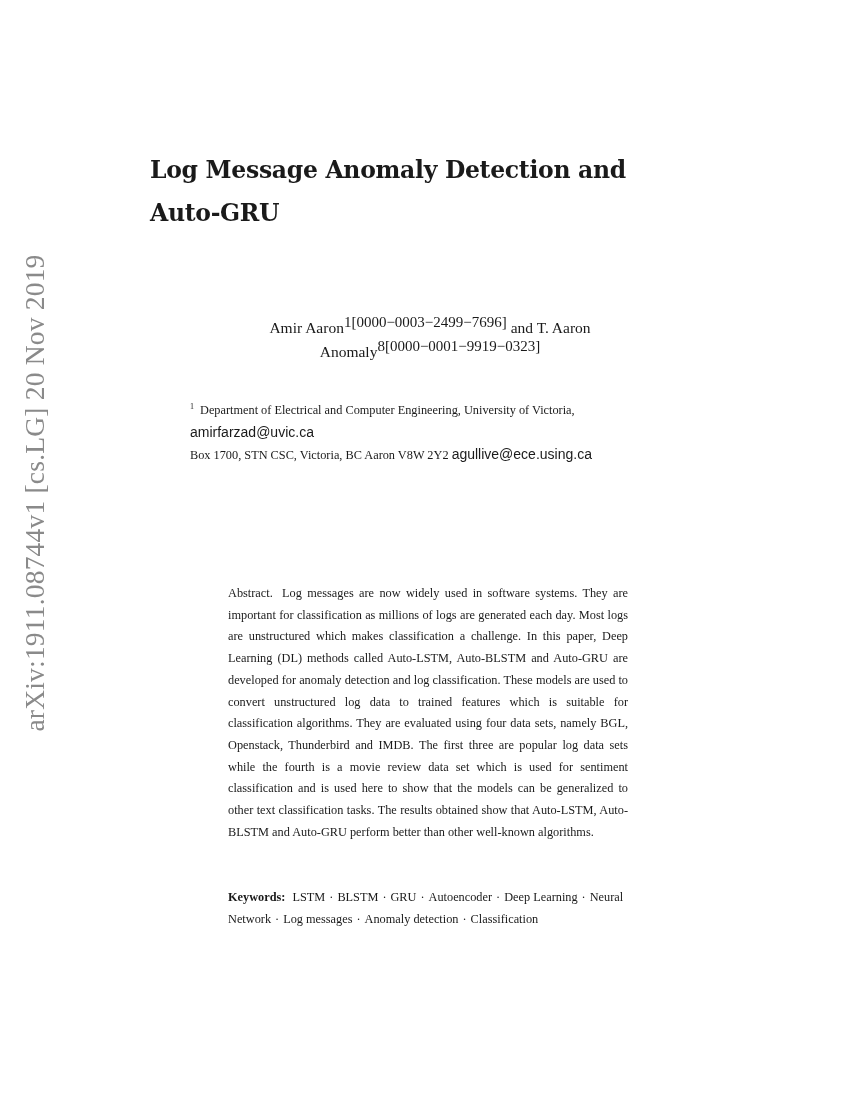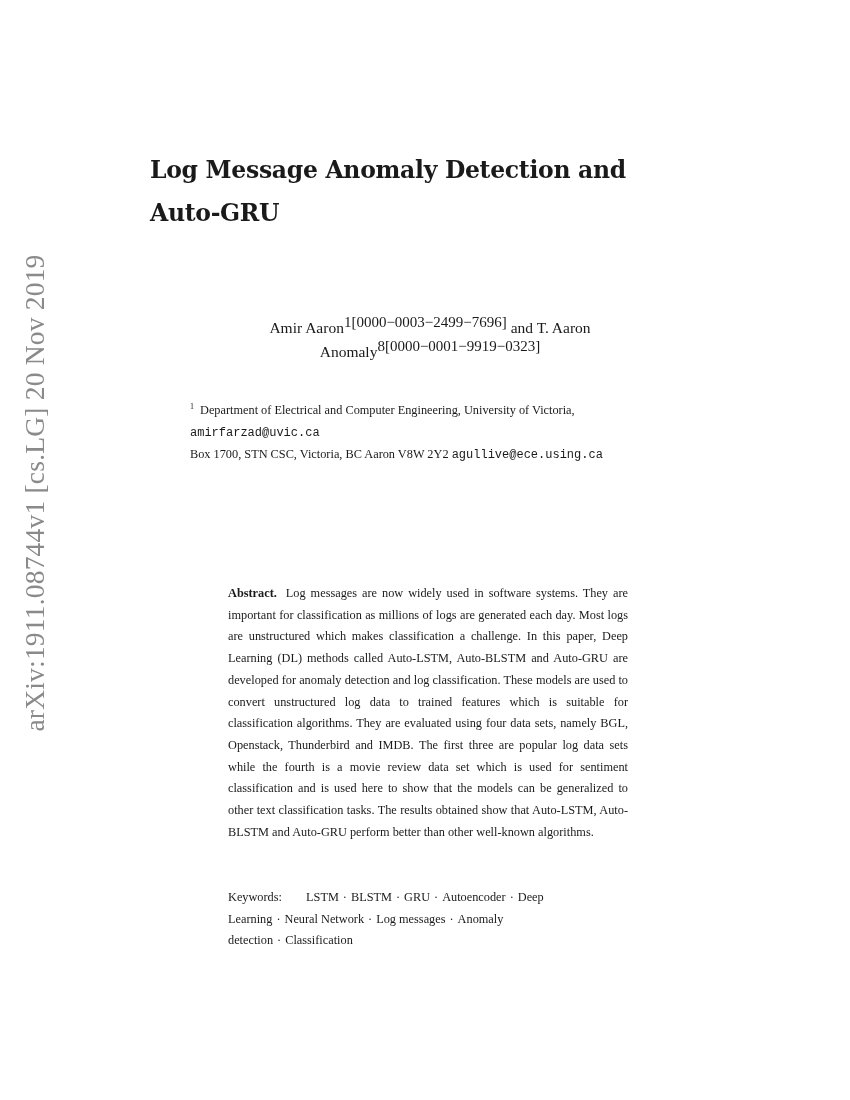--- a/index.html
+++ b/index.html
@@ -26,33 +26,33 @@
     position: absolute; left: 200px; width: 460px; top: 316px;
     text-align: center; font-size: 15.5px; line-height: 24px;
   }
   .authors sup { font-size: 15px; vertical-align: 6px; line-height: 0; }
 
   .affil {
     position: absolute; left: 190px; width: 480px; top: 380px;
     text-align: left; font-size: 12.3px; line-height: 21.5px; margin-top: 20px;
   }
   .affil sup { font-size: 8px; vertical-align: 5px; line-height: 0; margin-right: 6px; }
-  .mono { font-family: Liberation Mono, monospace; font-size: 12px; }
+  .mono { font-family: Liberation Sans, sans-serif; font-size: 14px; }
 
   .abstract {
     position: absolute; left: 228px; width: 400px; top: 583px;
     font-size: 12.3px; line-height: 21.7px; text-align: justify;
   }
-  .abstract .lbl { font-weight: bold; margin-right: 4px; }
+  .abstract .lbl { font-weight: normal; margin-right: 4px; }
 
   .keywords {
     position: absolute; left: 228px; width: 400px; top: 887px;
     font-size: 12.3px; line-height: 21.7px;
   }
-  .keywords .lbl { font-weight: normal; margin-right: 21px; }
+  .keywords .lbl { font-weight: bold; margin-right: 4px; }
   .kw-sep { margin: 0 4px; }
 </style>
 </head>
 <body>
 
 <div class="arxiv-stamp">
   <span>arXiv:1911.08744v1  [cs.LG]  20 Nov 2019</span>
 </div>
 
 <div class="title">

